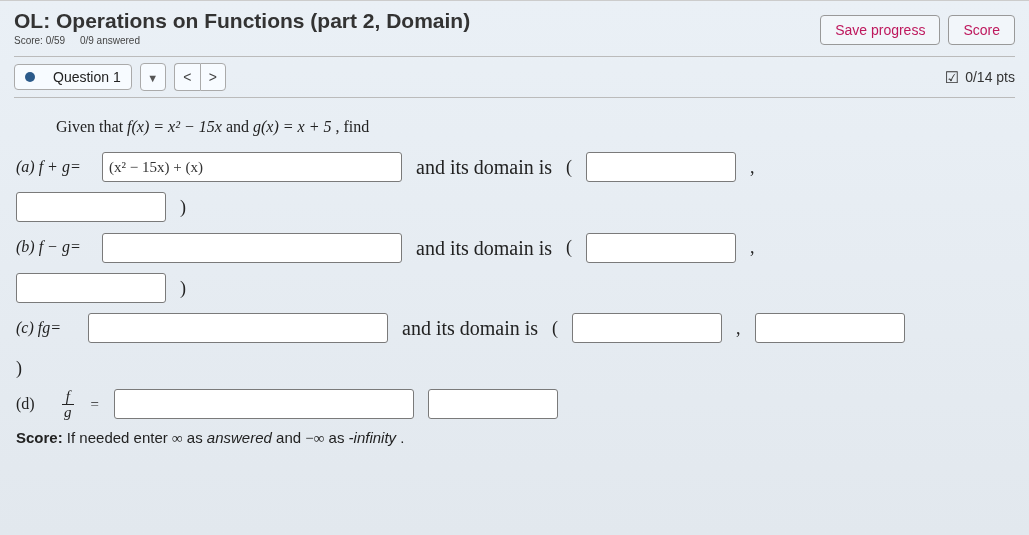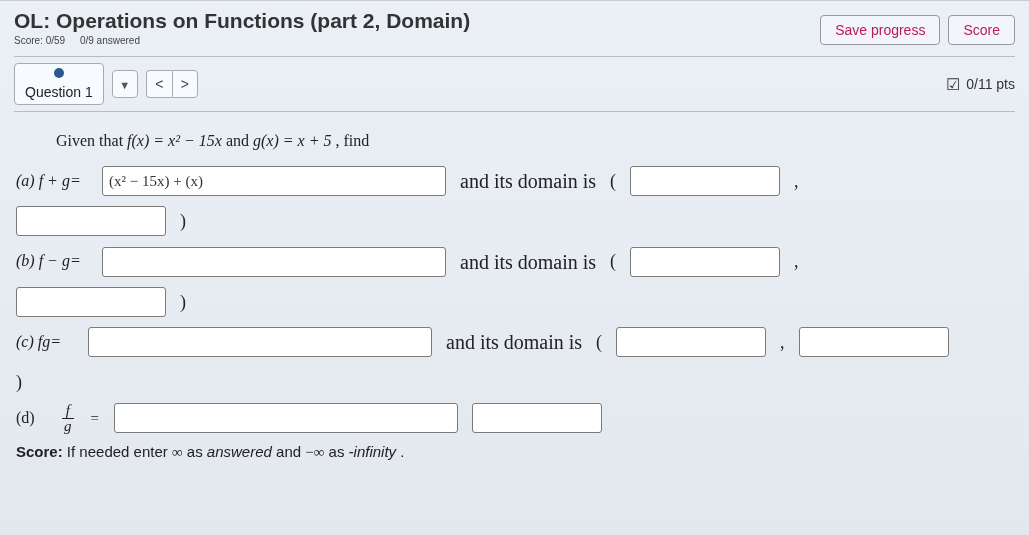--- a/index.html
+++ b/index.html
@@ -48,23 +48,22 @@
     margin-top: 10px;
   }
   .qleft { display: flex; align-items: center; gap: 8px; }
   .qbox {
     border: 1px solid #aaa;
     border-radius: 4px;
     padding: 4px 10px;
     background: #f7fbff;
     display: flex;
     align-items: center;
-    gap: 6px;
+    gap: 18px;
     font-size: 14px;
-    flex-direction: column;
   }
   .dot { width: 10px; height: 10px; border-radius: 50%; background: #2b5a8a; display: inline-block; }
   .caret-down { font-size: 11px; color: #555; }
   .ddbtn {
     border: 1px solid #aaa;
     border-radius: 4px;
     background: #f7fbff;
     width: 26px; height: 28px;
     cursor: pointer;
     font-size: 14px;
@@ -88,21 +87,21 @@
     border-radius: 3px;
     background: #fff;
     height: 30px;
     padding: 2px 6px;
     font-family: "Times New Roman", serif;
     font-size: 15px;
     color: #333;
     display: inline-flex;
     align-items: center;
   }
-  .inbox.wide { width: 344px; }
+  .inbox.wide { width: 300px; }
   .inbox.med  { width: 150px; }
   .inbox.small{ width: 130px; }
   .domtxt { font-family: "Times New Roman", serif; font-size: 20px; }
   .paren { font-family: "Times New Roman", serif; font-size: 18px; }
 
   .frac {
     display: inline-flex;
     flex-direction: column;
     align-items: center;
     font-family: "Times New Roman", serif;
@@ -145,21 +144,21 @@
       <button class="ddbtn">
         <span class="caret-down">▼</span>
       </button>
       <div class="navpair">
         <button class="ddbtn">&lt;</button>
         <button class="ddbtn">&gt;</button>
       </div>
     </div>
     <div class="pts">
       <span class="checkicon">☑</span>
-      <span>0/11 pts</span>
+      <span>0/14 pts</span>
     </div>
   </div>
 
   <div class="content">
 
     <div class="mathline">
       <span>Given that </span>
       <span class="mathvar">f(x) = x² − 15x</span>
       <span> and </span>
       <span class="mathvar">g(x) = x + 5</span>

